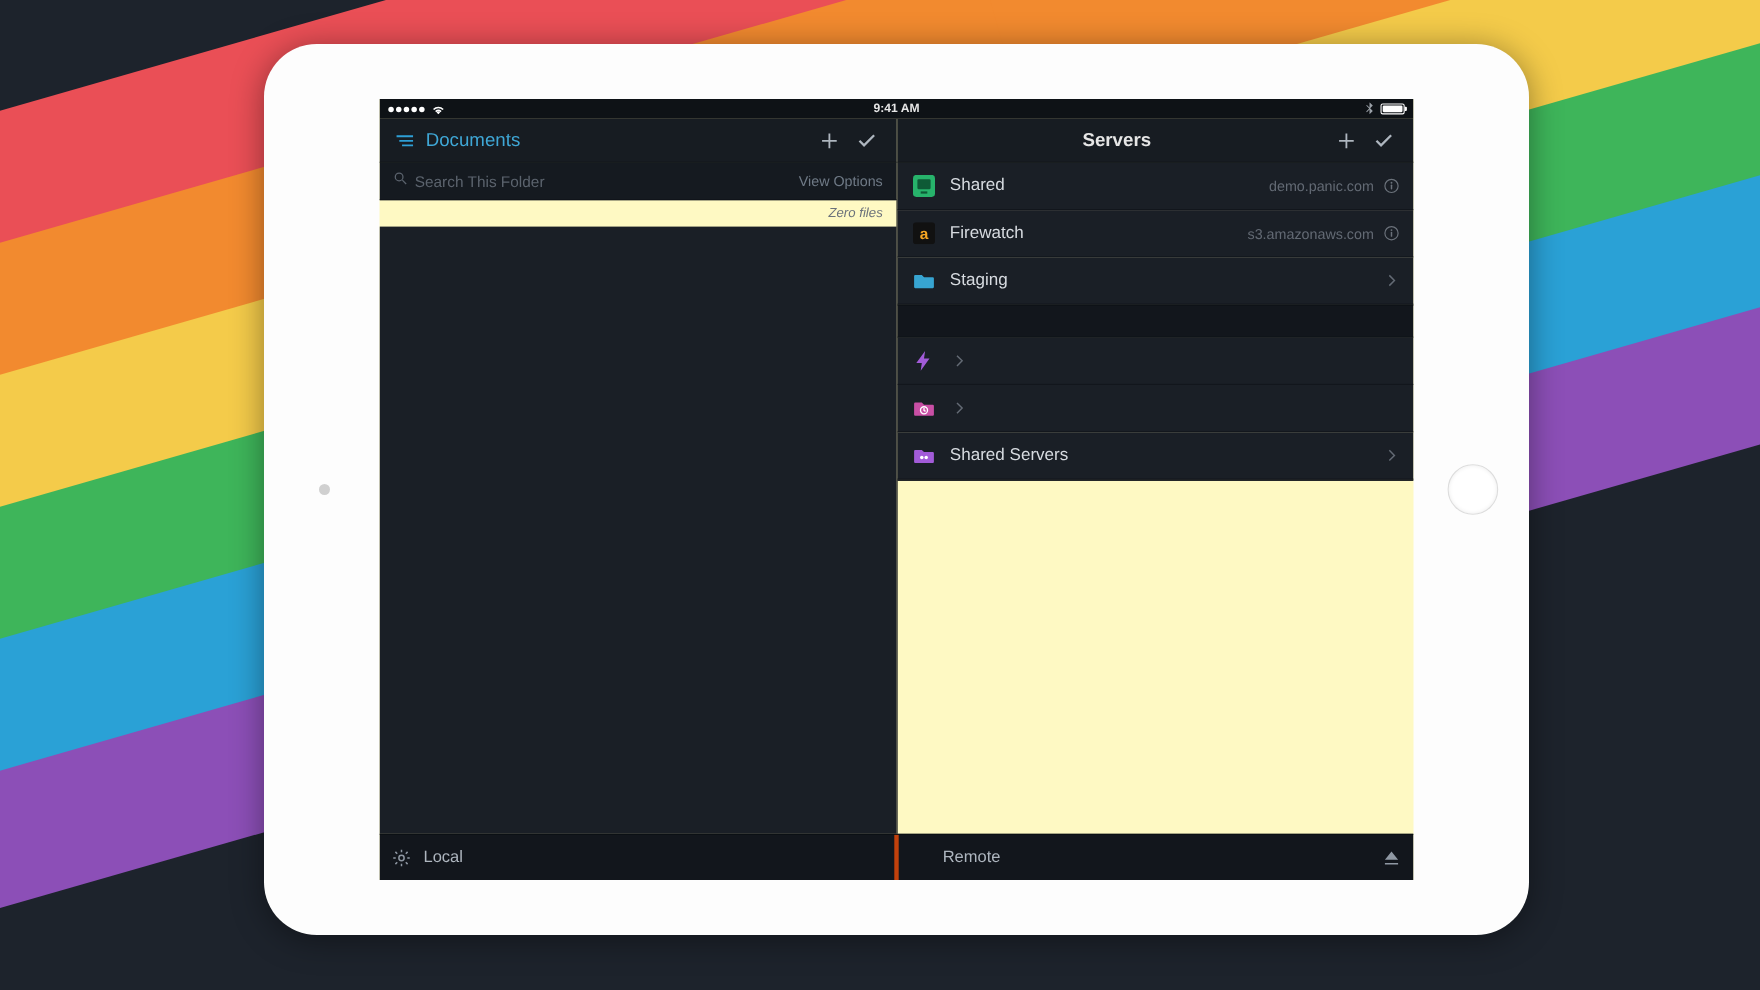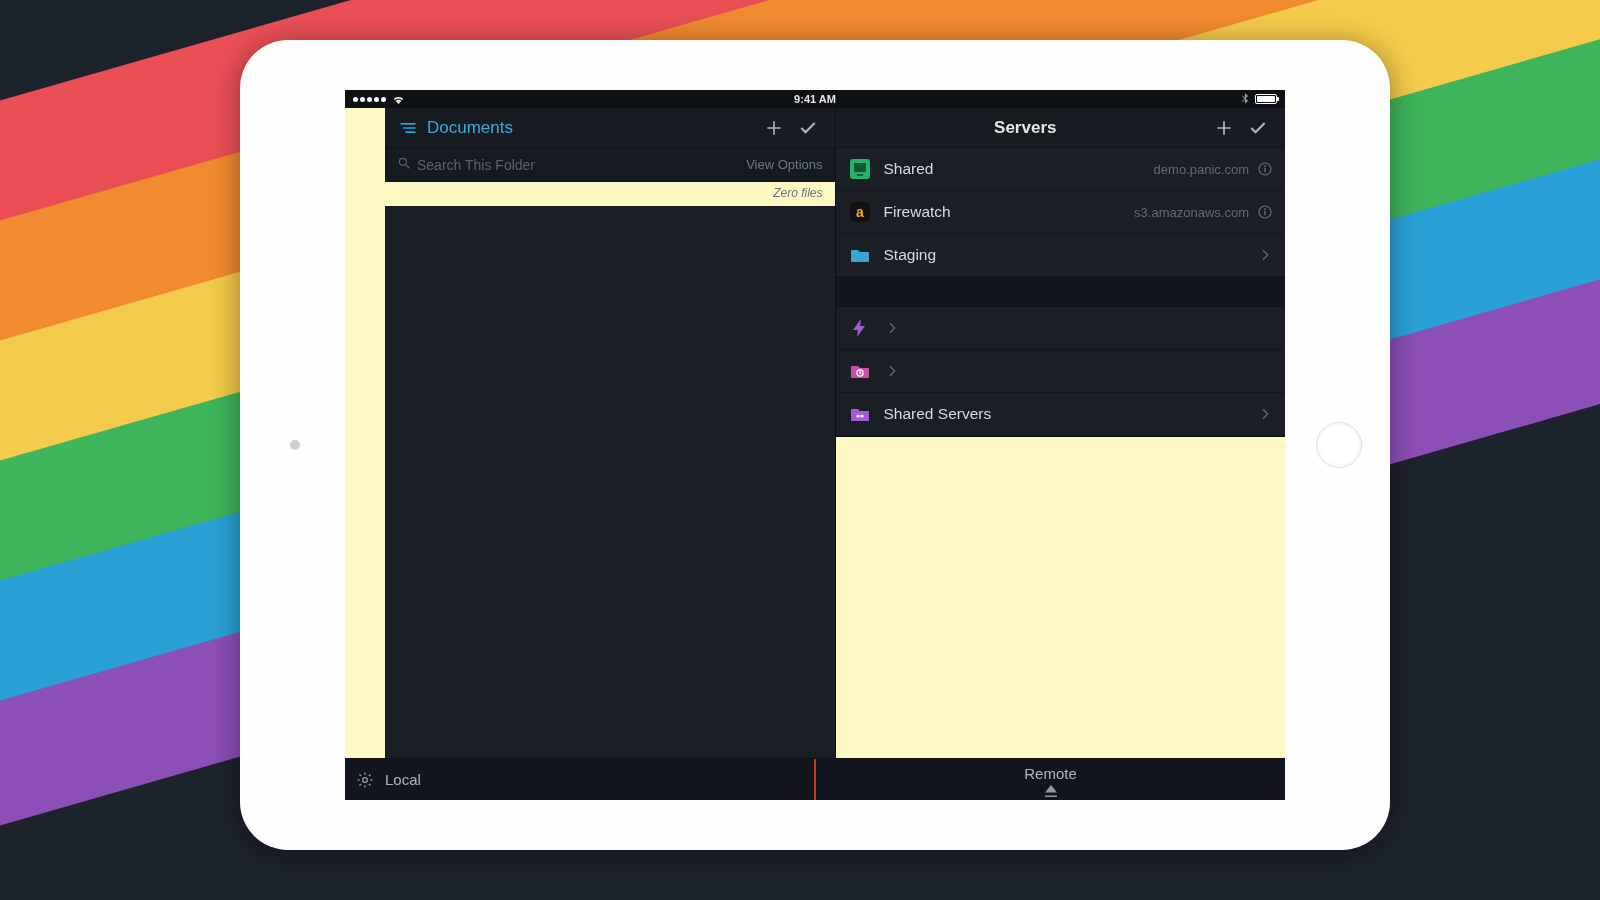--- a/index.html
+++ b/index.html
@@ -61,21 +61,21 @@
   .wifi-icon svg { width: 13px; height: 10px; display:block; }
   .status-time { position: absolute; left: 50%; transform: translateX(-50%); font-weight: 600; }
   .status-right { margin-left: auto; display: flex; align-items: center; gap: 6px; }
   .bt-icon svg { width: 8px; height: 12px; display:block; }
   .battery { display:flex; align-items:center; }
   .battery .body { width: 22px; height: 10px; border: 1px solid #fff; border-radius: 2px; position: relative; }
   .battery .body::after { content:""; position:absolute; right:-3px; top:2px; width:2px; height:4px; background:#fff; border-radius:0 1px 1px 0;}
   .battery .fill { position:absolute; left:1px; top:1px; bottom:1px; right:1px; background:#fff; border-radius:1px; }
 
   
-  .panes { flex: 1; display: flex; min-height: 0; margin-left: 40px; }
+  .panes { flex: 1; display: flex; min-height: 0; }
   .pane { flex: 1; display:flex; flex-direction:column; min-width:0; }
   .pane.left { border-right: 1px solid #0b0f13; }
 
   .toolbar {
     height: 40px;
     background: #171c22;
     display: flex;
     align-items: center;
     padding: 0 10px 0 6px;
     border-bottom: 1px solid #11151a;
@@ -125,21 +125,21 @@
   .folder-purple { fill:#a25bd8; }
   .bolt { fill:#a25bd8; }
   .chev { stroke:#636a74; }
 
   
   .bottom {
     height: 42px; background:#12161c; display:flex; align-items:stretch;
     border-top:1px solid #0c1015;
   }
   .bottom .half { flex:1; display:flex; align-items:center; position:relative; }
-  .bottom .half + .half { border-left:2px solid #c2410c;flex-direction:column; }
+  .bottom .half + .half { border-left:4px solid #c2410c; }
   .bottom .center-label { flex:1; text-align:left; color:#aeb6bf; font-size:15px; }
   .bottom .corner { width:40px; height:42px; display:flex; align-items:center; justify-content:center; color:#8f98a3; }
   .bottom .corner svg { width:18px; height:18px; }
 </style>
 </head>
 <body>
 
 <div class="stripes">
   <div class="stripe" style="background:#ea4f56; top:330px"></div>
   <div class="stripe" style="background:#f28a2f; top:450px"></div>

